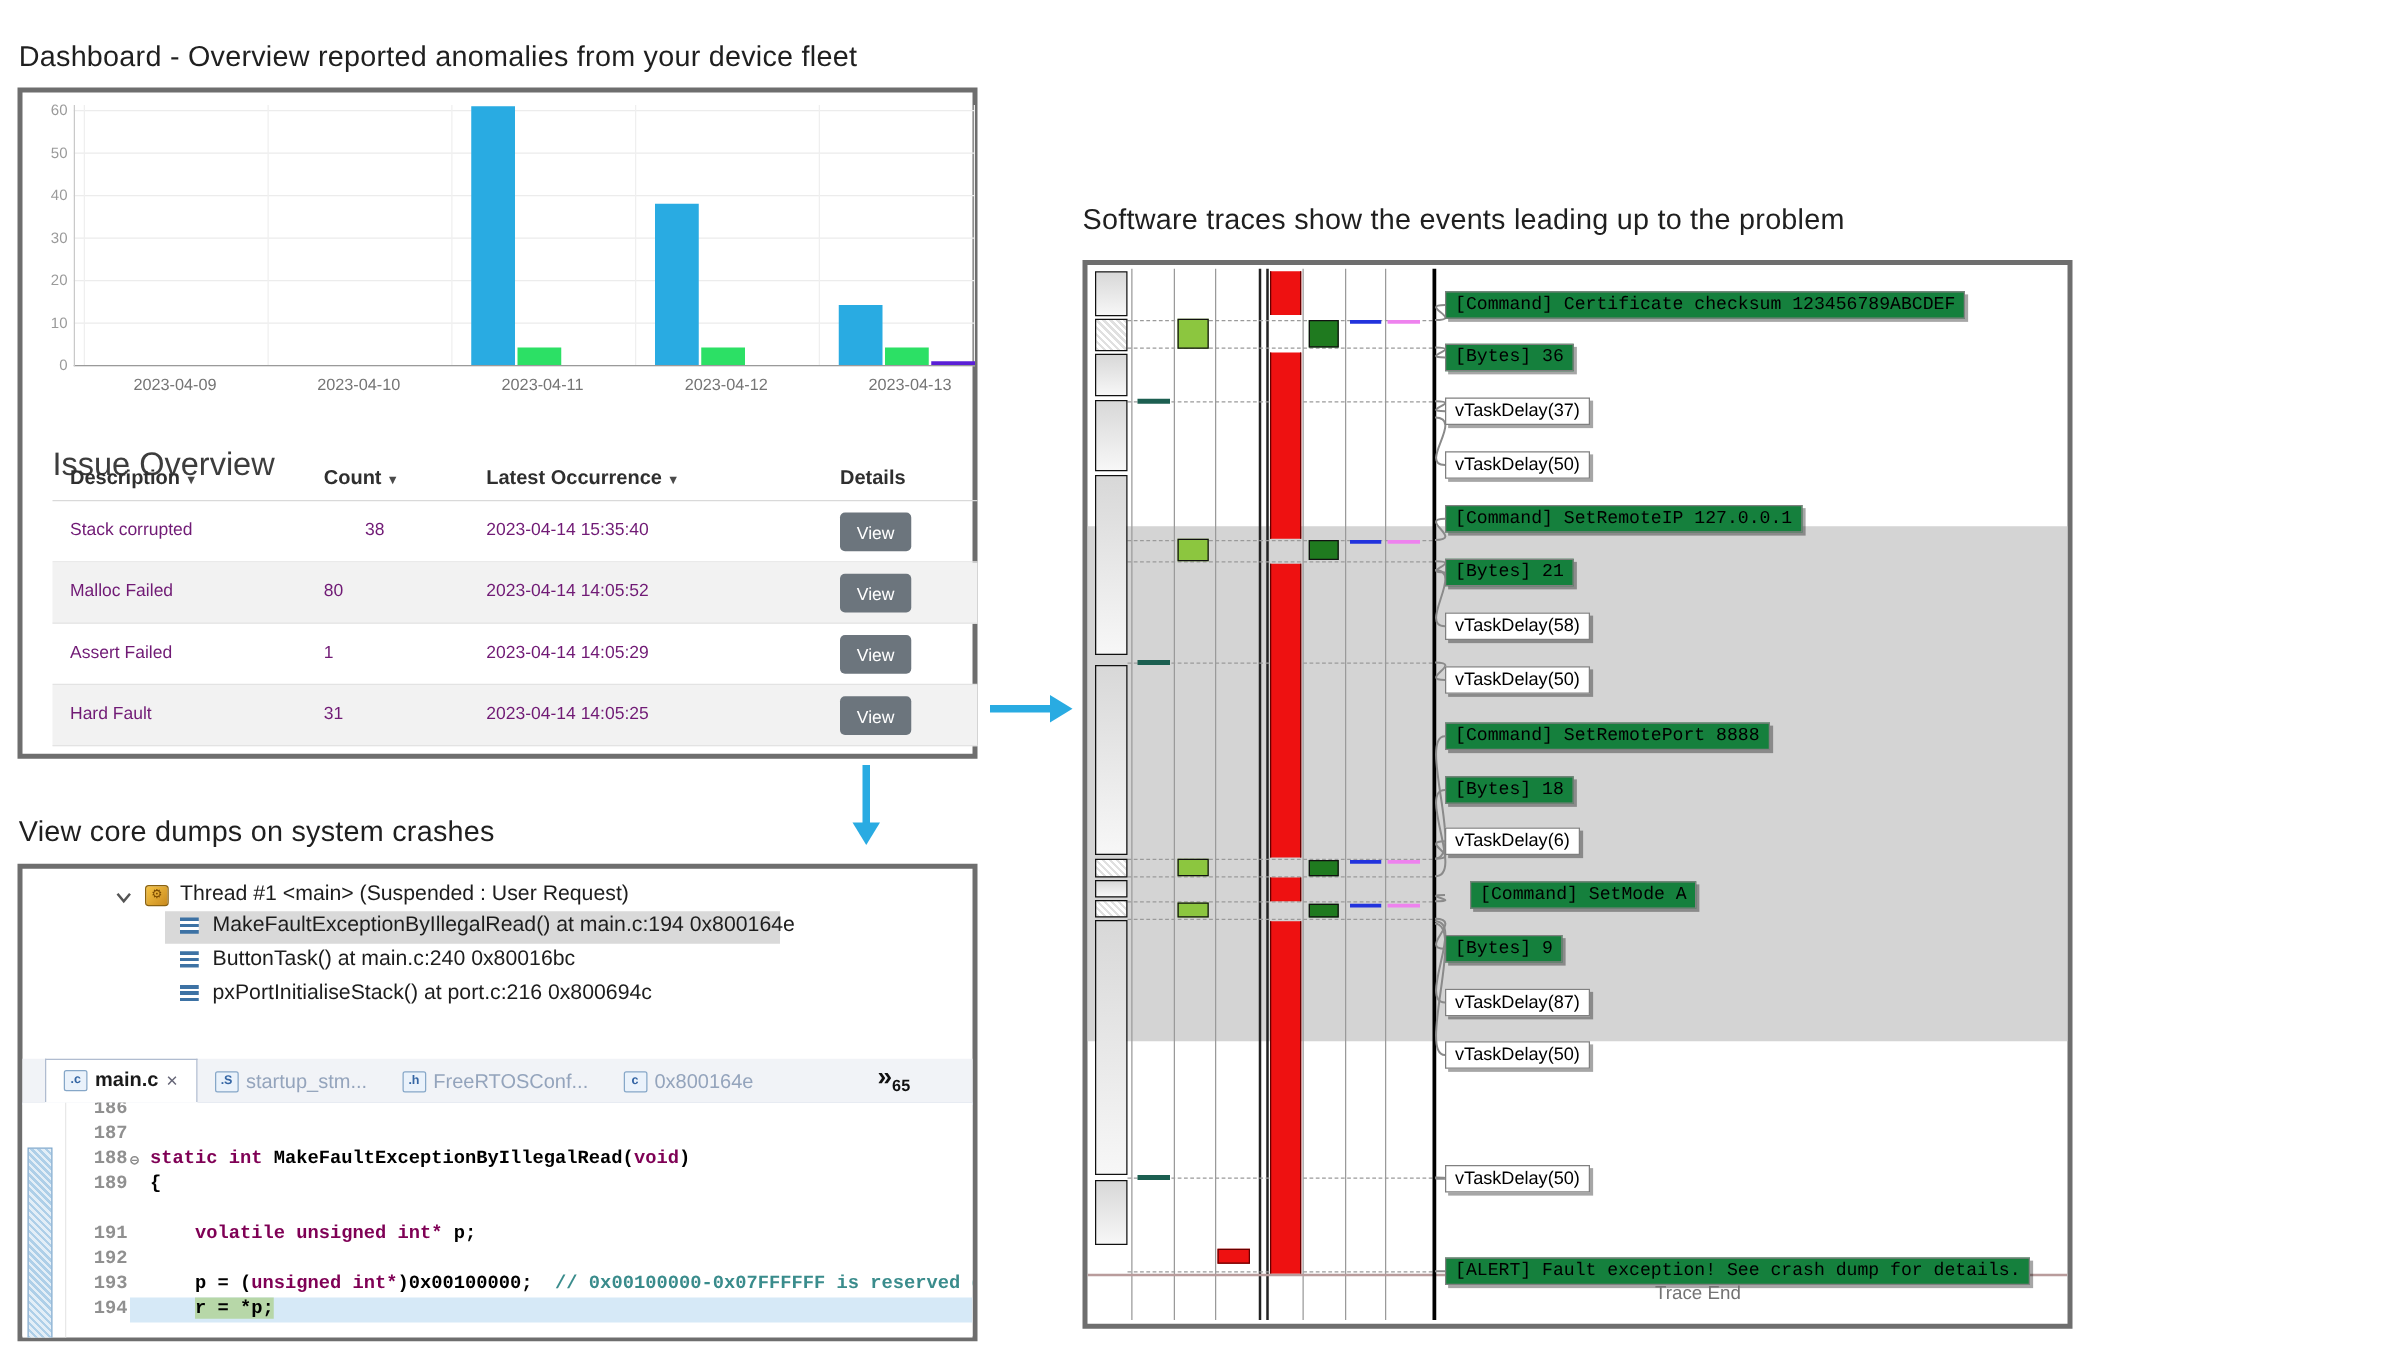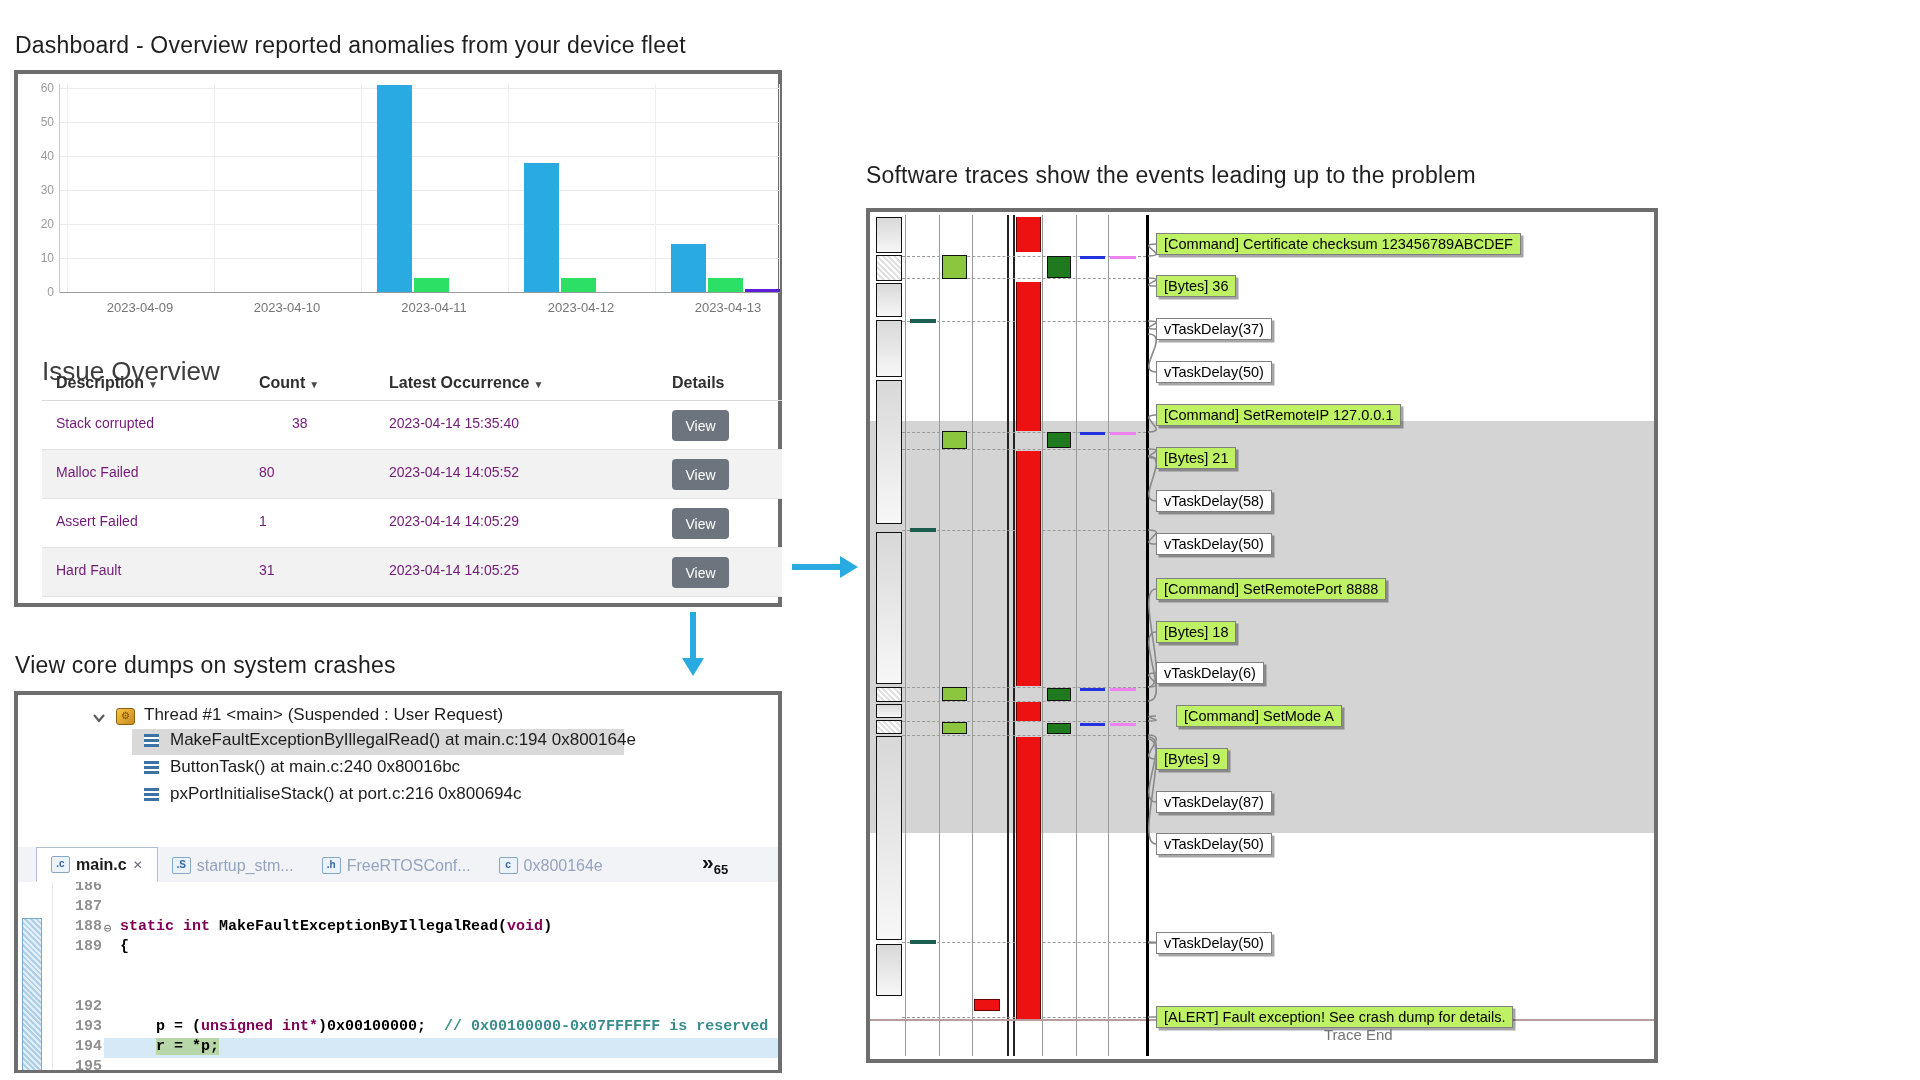--- a/index.html
+++ b/index.html
@@ -65,21 +65,21 @@
   .tblock.hatch{background:repeating-linear-gradient(45deg,#e0e0e0 0 2px,#fff 2px 4px);}
   .vline{position:absolute;width:1px;background:#9a9a9a;}
   .vline.dark{width:2px;background:#222;}
   .rowdash{position:absolute;height:0;border-top:1.5px dashed #9a9a9a;}
   .redseg{position:absolute;background:#ee1111;border-left:1px solid #600;border-right:1px solid #600;box-sizing:border-box;}
   .gbox{position:absolute;border:1.5px solid #111;box-sizing:border-box;}
   .gbox.light{background:#8cc63f;} .gbox.dark{background:#1f7a1f;}
   .mark{position:absolute;}
   .tlabel{position:absolute;font-size:14.5px;color:#000;border:1.5px solid #808080;
       padding:2px 7px;white-space:nowrap;box-shadow:2.5px 2.5px 0 rgba(0,0,0,.35);transform:translateY(-50%);}
-  .tlabel.yellow{background:#bef264;} .tlabel.white{background:#ffffff;}
+  .tlabel.yellow{background:#15803d;font-family:Liberation Mono, monospace;} .tlabel.white{background:#ffffff;}
   .trace-end-line{position:absolute;height:2px;background:#b99c9c;}
   .trace-end-text{position:absolute;font-size:15px;color:#737373;}
   svg{position:absolute;overflow:visible;}
 </style>
 </head>
 <body>
 
 <div id="root">
 
   <div class="sec-title" style="left:15px;top:32px;">Dashboard - Overview reported anomalies from your device fleet</div>
@@ -223,25 +223,25 @@
     <div class="overflow" style="left:684px;top:155px;">
       <span>»</span><sub>65</sub>
     </div>
 
     <div id="code" class="codewrap" style="left:0;top:187px;width:760px;height:188px;">
         <div class="gutterstrip" style="left: 0px; top: 0px; width: 34px; height: 188px;"></div>
         <div class="codeline" style="top: -4px;"><div class="codeline lnum" style="top: 0px;">186</div><div class="codeline ctext" style="top: 0px;"></div></div>
         <div class="codeline" style="top: 16px;"><div class="codeline lnum" style="top: 0px;">187</div><div class="codeline ctext" style="top: 0px;"></div></div>
         <div class="codeline" style="top: 36px;"><div class="codeline lnum" style="top: 0px;">188</div><div class="codeline ctext" style="top: 0px;"><span class="k">static</span><span class="p"> </span><span class="k">int</span><span class="p"> MakeFaultExceptionByIllegalRead(</span><span class="k">void</span><span class="p">)</span></div><div class="fold" style="left: 86px; top: 3px;">⊖</div></div>
         <div class="codeline" style="top: 56px;"><div class="codeline lnum" style="top: 0px;">189</div><div class="codeline ctext" style="top: 0px;"><span class="p">{</span></div></div>
+        <div class="codeline" style="top: 96px;"><div class="codeline lnum" style="top: 0px;">191</div><div class="codeline ctext" style="top: 0px;"><span class="p">    </span><span class="k">volatile</span><span class="p"> </span><span class="k">unsigned</span><span class="p"> </span><span class="k">int*</span><span class="p"> p;</span></div></div>
         <div class="codeline" style="top: 116px;"><div class="codeline lnum" style="top: 0px;">192</div><div class="codeline ctext" style="top: 0px;"></div></div>
         <div class="codeline" style="top: 136px;"><div class="codeline lnum" style="top: 0px;">193</div><div class="codeline ctext" style="top: 0px;"><span class="p">    p = (</span><span class="k">unsigned</span><span class="p"> </span><span class="k">int*</span><span class="p">)0x00100000;  </span><span class="c">// 0x00100000-0x07FFFFFF is reserved on S</span></div></div>
         <div class="curline" style="top: 156px;"></div>
         <div class="codeline" style="top: 156px;"><div class="codeline lnum" style="top: 0px;">194</div><div class="codeline ctext" style="top: 0px;"><span class="p">    </span><span class="p hl">r = *p;</span></div><div class="iparrow" style="left: 6px; top: 4px;"></div></div>
-        <div class="codeline" style="top: 176px;"><div class="codeline lnum" style="top: 0px;">195</div><div class="codeline ctext" style="top: 0px;"></div></div>
         <div class="hatchblue" style="left: 4px; top: 36px; width: 18px; height: 152px;"></div>
       </div>
   </div>
 
   <div class="panel" style="left:866px;top:208px;width:792px;height:855px;">
     <div id="trace" class="abs" style="left:0;top:0;width:784px;height:847px;overflow:hidden;">
         <div class="tband" style="left: 0px; top: 209px; width: 784px; height: 412px;"></div>
         <div class="vline" style="left: 35px; top: 3px; height: 841px;"></div>
         <div class="vline" style="left: 69px; top: 3px; height: 841px;"></div>
         <div class="vline" style="left: 102px; top: 3px; height: 841px;"></div>

